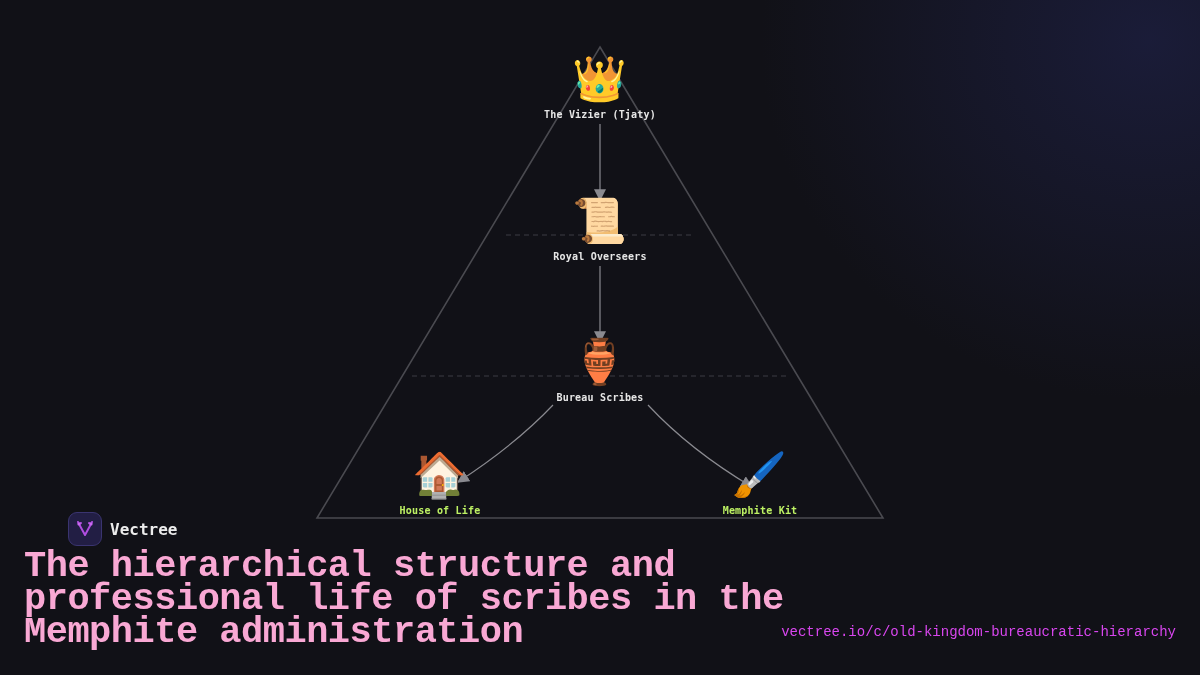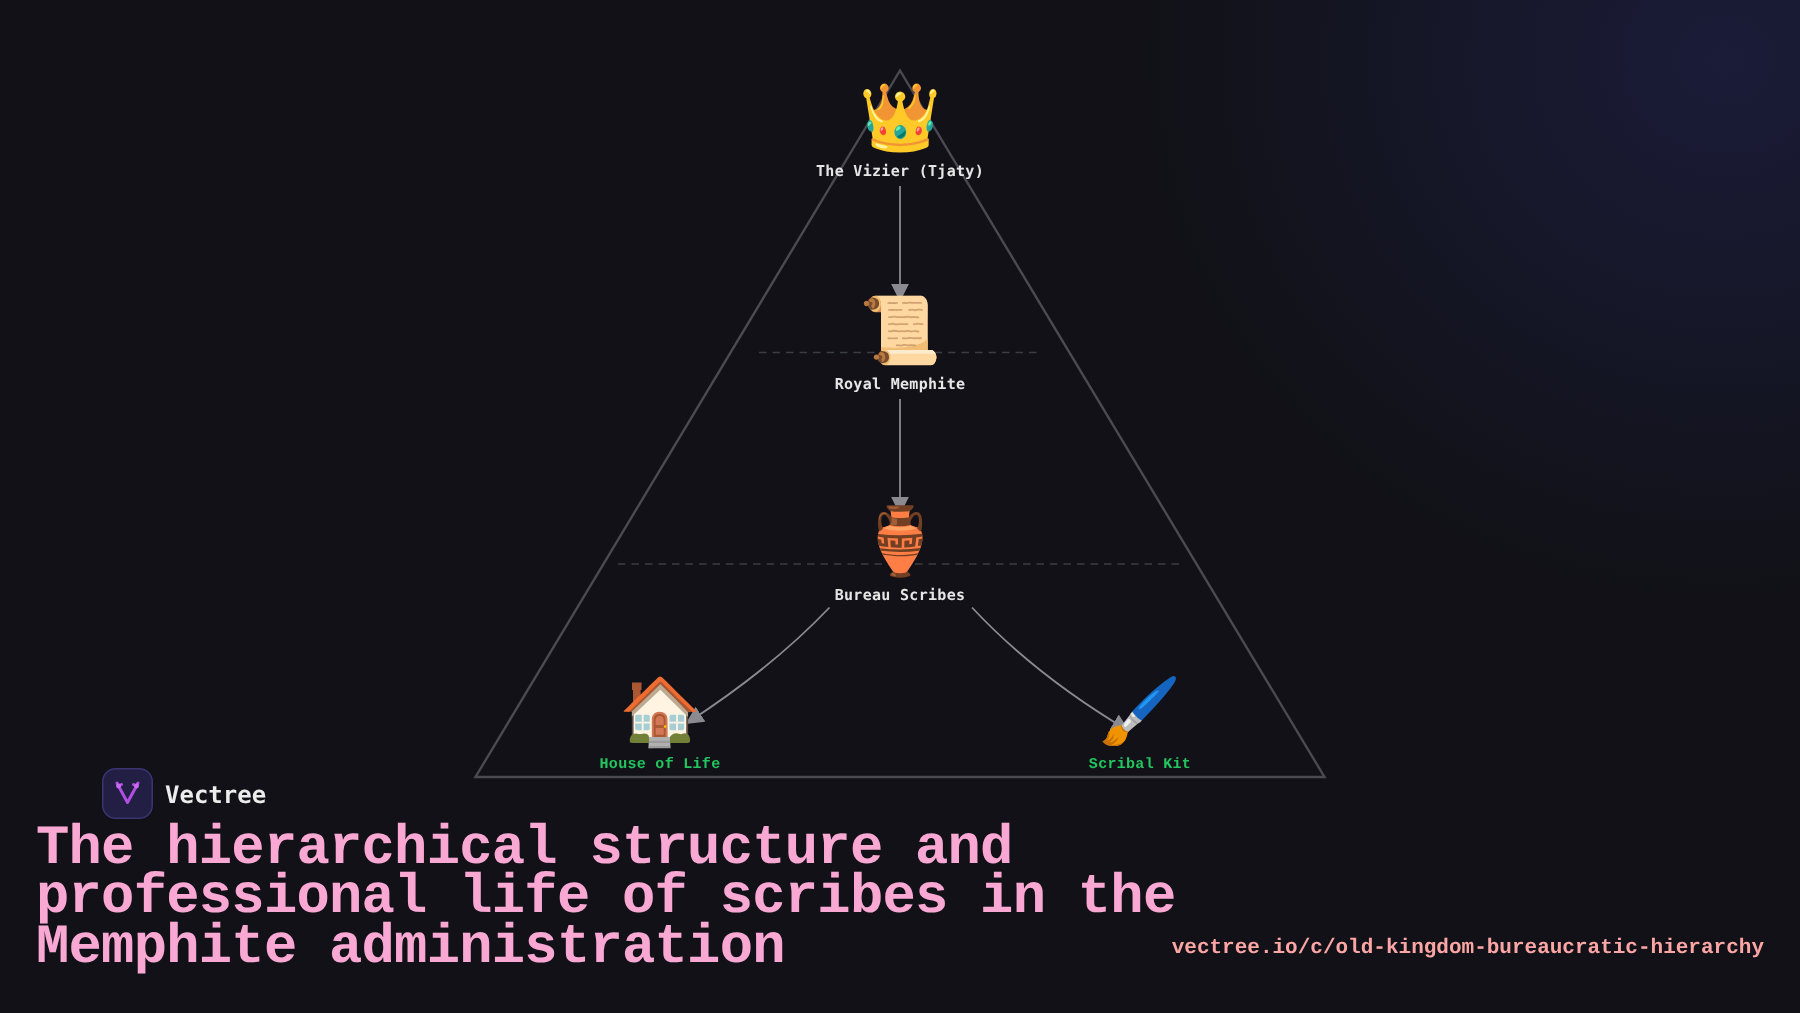--- a/index.html
+++ b/index.html
@@ -12,37 +12,37 @@
     position: absolute; inset: 0; pointer-events: none;
     background: radial-gradient(ellipse 520px 480px at 1150px 40px, rgba(28,30,62,0.85), rgba(17,17,23,0) 75%);
   }
   svg.diagram { position: absolute; left: 0; top: 0; }
   .node { position: absolute; transform: translateX(-50%); text-align: center; }
   .node .emoji { font-size: 44px; line-height: 48px; display: block; }
   .node .label {
     display: block; font-size: 10px; font-weight: bold; color: #e6e6e6;
     white-space: nowrap; margin-top: 6px; letter-spacing: 0.2px;
   }
-  .node.leaf .label { color: #22c55e; font-family: Liberation Mono, monospace; }
+  .node.leaf .label { color: #bef264; }
   .brand { position: absolute; left: 24px; top: 512px; display: flex; align-items: center; gap: 8px; padding-left: 44px; }
   .brand-logo {
     width: 34px; height: 34px; border-radius: 9px; background: #221e44;
     border: 1px solid #3a3470; box-sizing: border-box;
     display: flex; align-items: center; justify-content: center;
   }
   .brand-name { color: #ececec; font-size: 16px; font-weight: bold; font-family: "DejaVu Sans Mono", monospace; }
   .title {
     position: absolute; left: 24px; top: 550px; margin: 0;
     color: #f9a8d4; font-family: "Liberation Mono", "DejaVu Sans Mono", monospace;
     font-weight: bold; font-size: 37px; line-height: 33px; letter-spacing: -0.5px;
     width: 800px;
   }
   .url {
-    position: absolute; right: 24px; top: 624px; color: #fca5a5;
-    font-size: 14px; font-family: "Liberation Mono", "DejaVu Sans Mono", monospace; font-weight: bold;
+    position: absolute; right: 24px; top: 624px; color: #d946ef;
+    font-size: 14px; font-family: "Liberation Mono", "DejaVu Sans Mono", monospace;
   }
 </style>
 </head>
 <body>
 
 <div class="bg-glow"></div>
 
 <svg class="diagram" width="1200" height="675">
   <defs>
     <marker id="arrow" viewBox="0 0 10 10" refX="9" refY="5" markerWidth="10" markerHeight="10" orient="auto">
@@ -58,36 +58,36 @@
   <path d="M648,405 Q690,450 752,487" fill="none" stroke="#8a8a90" stroke-width="1.2" marker-end="url(#arrow)"></path>
 </svg>
 
 <div class="node" style="left:600px; top:55px;">
   <span class="emoji">👑</span>
   <span class="label">The Vizier (Tjaty)</span>
 </div>
 
 <div class="node" style="left:600px; top:197px;">
   <span class="emoji">📜</span>
-  <span class="label">Royal Memphite</span>
+  <span class="label">Royal Overseers</span>
 </div>
 
 <div class="node" style="left:600px; top:338px;">
   <span class="emoji">🏺</span>
   <span class="label">Bureau Scribes</span>
 </div>
 
 <div class="node leaf" style="left:440px; top:451px;">
   <span class="emoji">🏠</span>
   <span class="label">House of Life</span>
 </div>
 
 <div class="node leaf" style="left:760px; top:451px;">
   <span class="emoji">🖌️</span>
-  <span class="label">Scribal Kit</span>
+  <span class="label">Memphite Kit</span>
 </div>
 
 <div class="brand">
   <div class="brand-logo">
     <svg width="20" height="20" viewBox="0 0 20 20">
       <path d="M4,5 L10,16 L16,5 M4,5 L3,3 M4,5 L6,4 M16,5 L17,3 M16,5 L14,4" fill="none" stroke="#b04ee0" stroke-width="2" stroke-linecap="round" stroke-linejoin="round"></path>
       <circle cx="4" cy="5" r="1.6" fill="#c86af0"></circle>
       <circle cx="16" cy="5" r="1.6" fill="#c86af0"></circle>
     </svg>
   </div>

